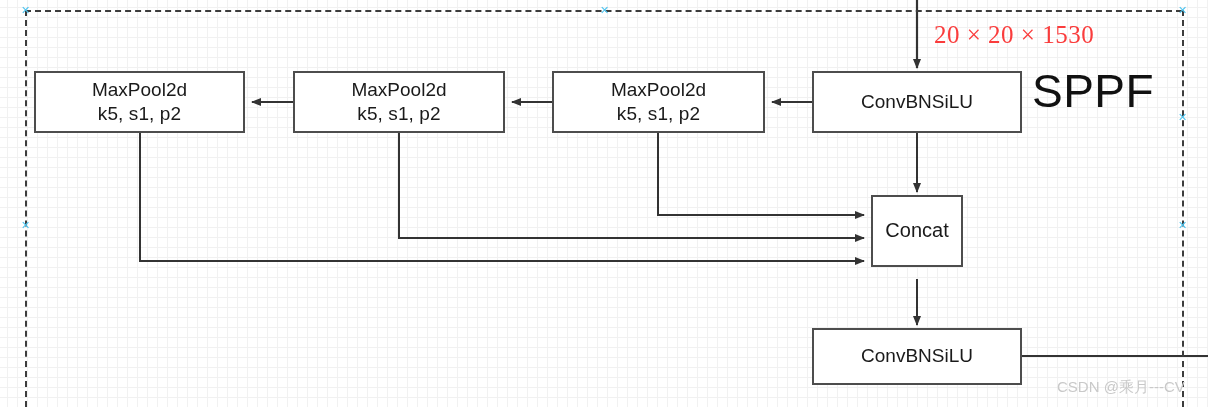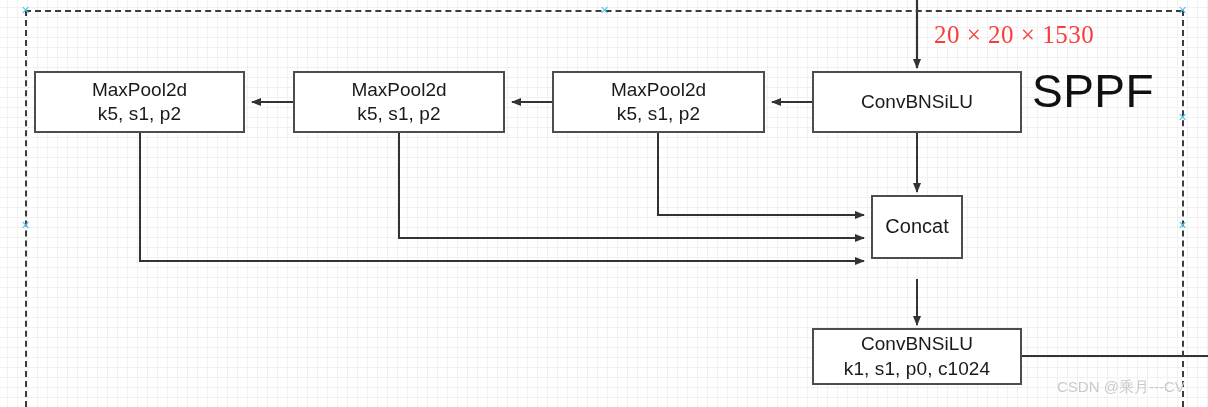--- a/index.html
+++ b/index.html
@@ -42,21 +42,21 @@
     line-height: 1.28;
     white-space: nowrap;
     z-index: 3;
   }
   .node .l2 { letter-spacing: 0.1px; text-align: right; }
 
   #node-maxpool-1 { left: 34px;  top: 71px;  width: 211px; height: 62px; }
   #node-maxpool-2 { left: 293px; top: 71px;  width: 212px; height: 62px; }
   #node-maxpool-3 { left: 552px; top: 71px;  width: 213px; height: 62px; }
   #node-convbnsilu-top { left: 812px; top: 71px; width: 210px; height: 62px; }
-  #node-concat { left: 871px; top: 195px; width: 92px; height: 64px; font-size: 20px; }
+  #node-concat { left: 871px; top: 195px; width: 92px; height: 72px; font-size: 20px; }
   #node-convbnsilu-bottom { left: 812px; top: 328px; width: 210px; height: 57px; }
 
   #label-tensor-shape {
     position: absolute;
     left: 934px;
     top: 21px;
     color: #fa3c3c;
     font-family: "Liberation Serif", serif;
     font-size: 25px;
     letter-spacing: 0.5px;
@@ -168,21 +168,20 @@
   <div class="node" id="node-convbnsilu-top">
     <div class="l1">ConvBNSiLU</div>
   </div>
 
   <div class="node" id="node-concat">
     <div class="l1">Concat</div>
   </div>
 
   <div class="node" id="node-convbnsilu-bottom">
     <div class="l1">ConvBNSiLU</div>
-    <div class="l2">k1, s1, p0, c1024</div>
   </div>
 
   <div id="label-tensor-shape">20 × 20 × 1530</div>
 
   <div id="label-sppf">SPPF</div>
 
   <div id="watermark">CSDN @乘月---CV</div>
 
 </div>
 

